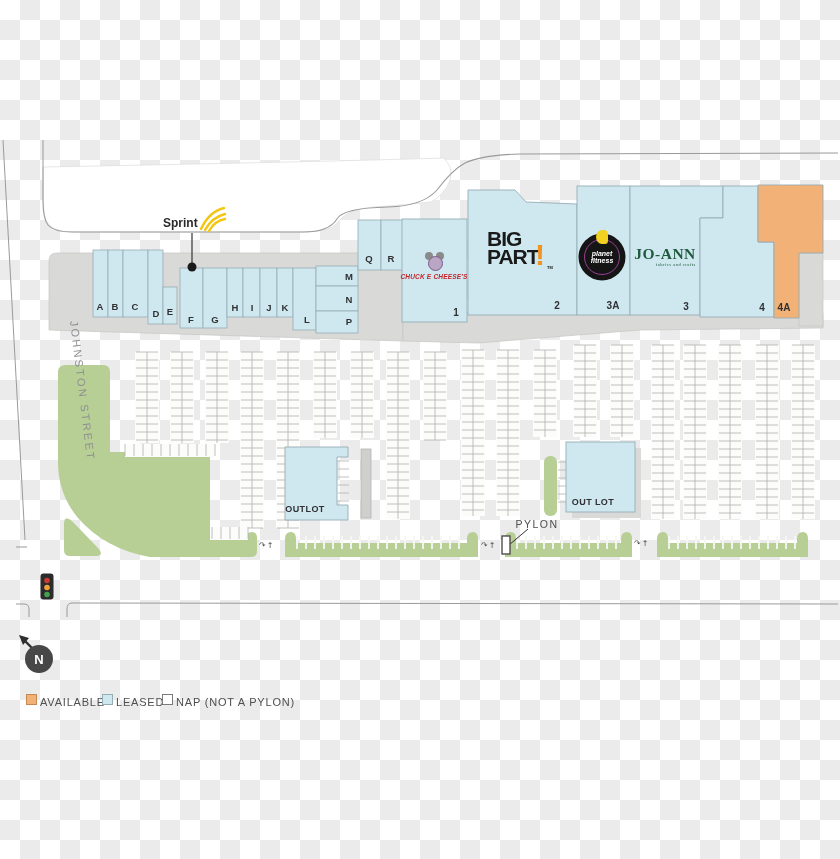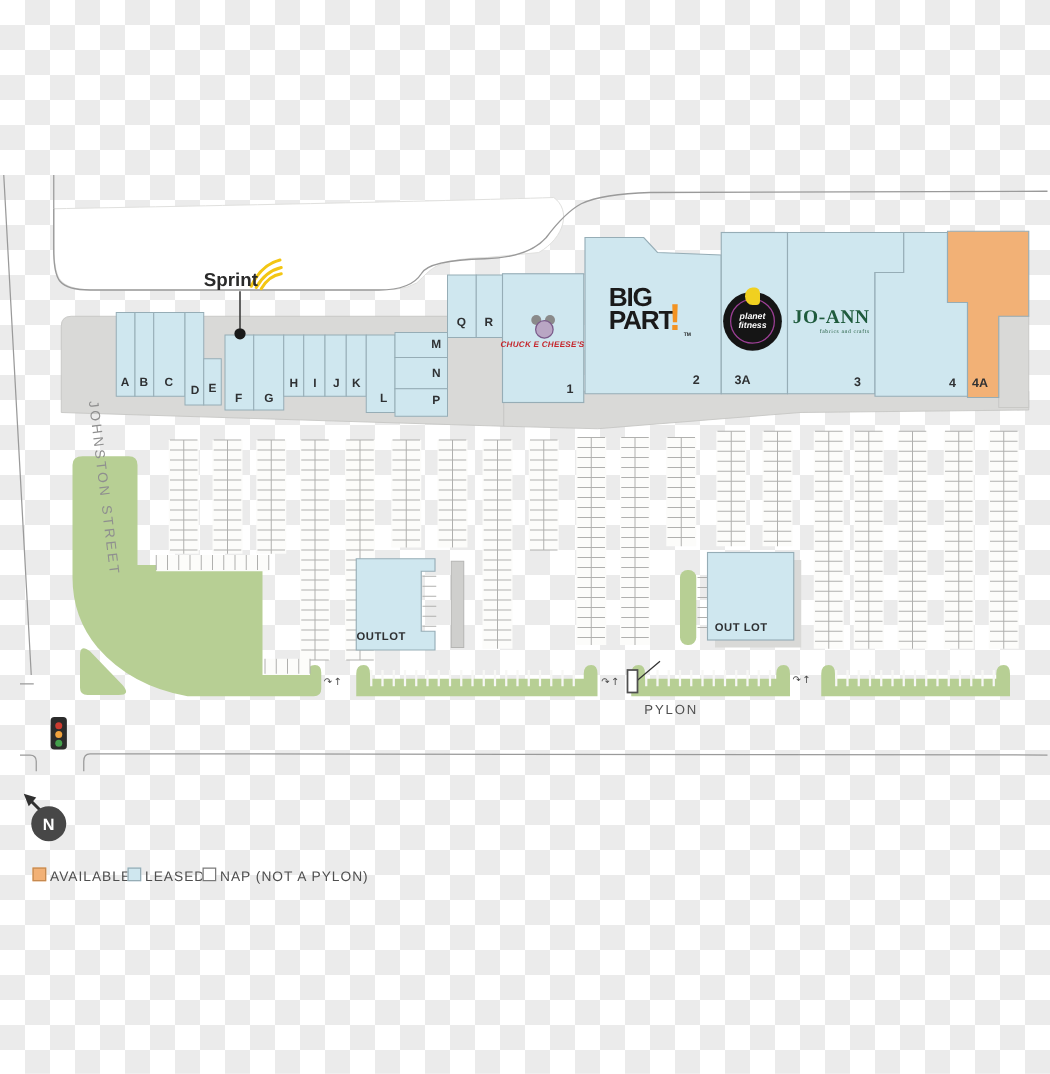--- a/index.html
+++ b/index.html
@@ -12,23 +12,23 @@
   #mapsvg{position:absolute;left:0;top:0;}
   .lbl{position:absolute;transform:translate(-50%,-50%);color:#2f3133;
        font-weight:bold;font-size:9.5px;white-space:nowrap;}
   .anchor-num{font-size:10px;}
   .street{position:absolute;color:#8f8f8f;font-size:11px;letter-spacing:2.3px;
           white-space:nowrap;font-weight:normal;}
   #johnston{left:80px;top:320px;transform:rotate(83deg);transform-origin:0 0;}
   #ambassador{left:352px;top:571px;}
   .outlot-lbl{font-size:9px;letter-spacing:.4px;}
   #pylon-lbl{position:absolute;left:537px;top:524px;transform:translate(-50%,-50%);
-             color:#4f4f4f;font-size:10.5px;letter-spacing:1.5px;margin-top:44px;}
+             color:#4f4f4f;font-size:10.5px;letter-spacing:1.5px;}
   #sprint-lbl{position:absolute;left:163px;top:216px;color:#2a2a2a;
-              font-size:15px;font-weight:600;}
+              font-size:12px;font-weight:600;}
   .swatch{position:absolute;width:11px;height:11px;top:694px;box-sizing:border-box;}
   .legend-text{position:absolute;top:696px;color:#4f4f4f;font-size:11px;
                letter-spacing:.8px;white-space:nowrap;}
   
   #biglots-logo{position:absolute;left:487px;top:230px;width:66px;color:#1a1a1a;
     font-weight:900;font-size:21px;line-height:.88;letter-spacing:-1px;}
   #biglots-logo .bang{position:absolute;left:48px;top:12px;color:#f39322;
     font-size:30px;font-weight:900;}
   #biglots-logo .tm{position:absolute;left:60px;top:36px;font-size:4px;letter-spacing:0;}
   #joann-logo{position:absolute;left:665px;top:256px;transform:translate(-50%,-50%);
@@ -613,21 +613,21 @@
 <span class="lbl" style="left:285px;top:307px">K</span>
 <span class="lbl" style="left:307px;top:319px">L</span>
 <span class="lbl" style="left:349px;top:276px">M</span>
 <span class="lbl" style="left:349px;top:299px">N</span>
 <span class="lbl" style="left:349px;top:321px">P</span>
 <span class="lbl" style="left:369px;top:258px">Q</span>
 <span class="lbl" style="left:391px;top:258px">R</span>
 
 <span class="lbl anchor-num" style="left:456px;top:312px">1</span>
 <span class="lbl anchor-num" style="left:557px;top:305px">2</span>
-<span class="lbl anchor-num" style="left:594px;top:305px">3A</span>
+<span class="lbl anchor-num" style="left:613px;top:305px">3A</span>
 <span class="lbl anchor-num" style="left:686px;top:306px">3</span>
 <span class="lbl anchor-num" style="left:762px;top:307px">4</span>
 <span class="lbl anchor-num" style="left:784px;top:307px">4A</span>
 
 <span class="lbl outlot-lbl" style="left:305px;top:509px">OUTLOT</span>
 <span class="lbl outlot-lbl" style="left:593px;top:502px">OUT LOT</span>
 
 <div id="pylon-lbl">PYLON</div>
 
 <div id="chuck-logo">CHUCK E CHEESE'S</div>

